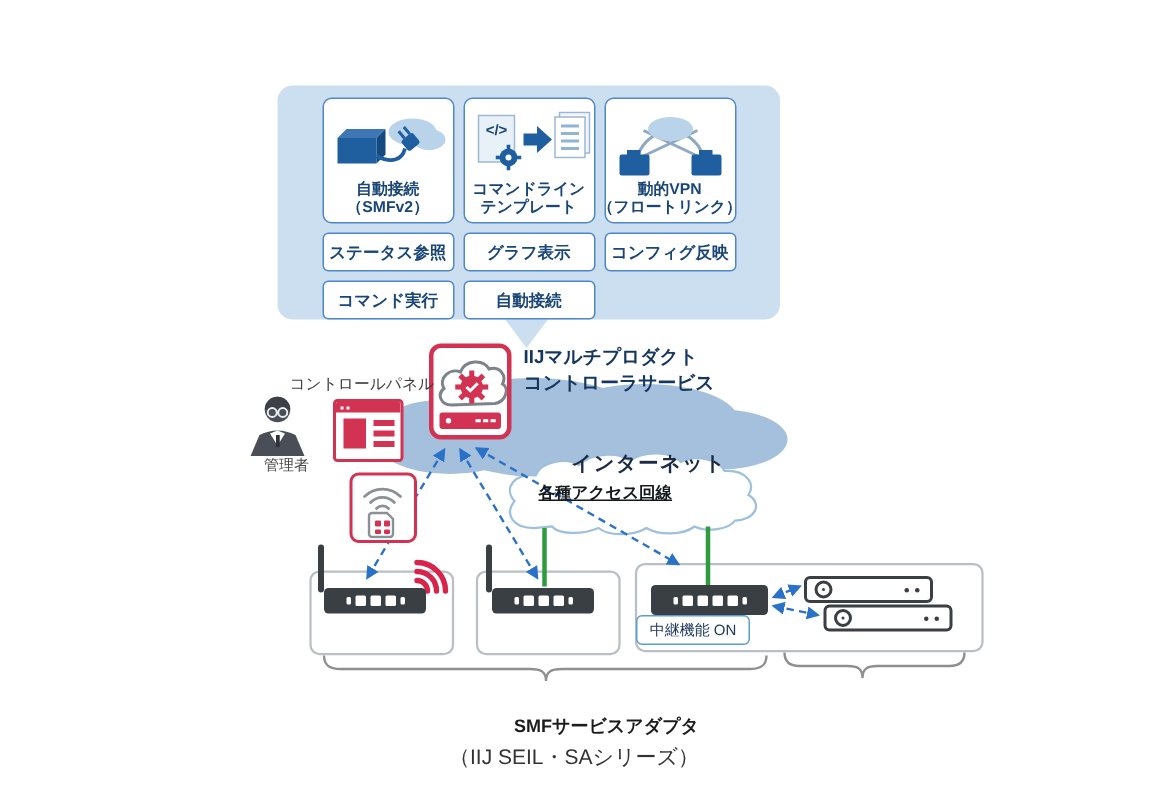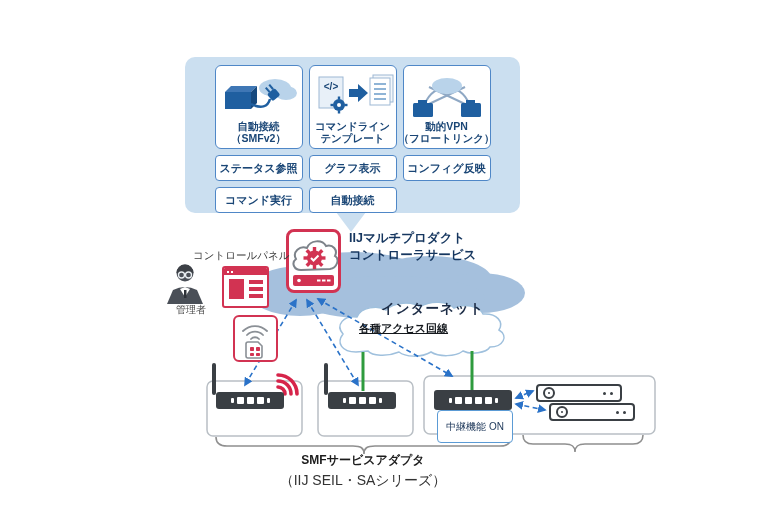--- a/index.html
+++ b/index.html
@@ -24,37 +24,37 @@
   .cpanel-dot{position:absolute;top:2.5px;width:2px;height:2px;background:#fff;}
   .cpanel-block{position:absolute;left:5px;top:11px;width:15px;height:20px;background:#d23352;}
   .cpanel-bar{position:absolute;left:25px;width:14px;height:4px;background:#d23352;}
   .sim-ic{left:233px;top:315px;width:45px;height:47px;border-radius:6px;}
   
   .ctrl-name{left:349px;top:230px;width:180px;font-size:12.5px;font-weight:600;color:#15365f;line-height:17px;}
   .lbl-cpanel{left:193px;top:249px;font-size:10.5px;color:#3c3c3c;white-space:nowrap;}
   .lbl-admin{left:158px;top:303px;width:48px;text-align:right;font-size:10px;color:#4a4a4a;}
   .lbl-internet{left:381px;top:281px;font-size:13.5px;font-weight:bold;color:#1b2b45;letter-spacing:1px;margin-top:19px;}
   .lbl-access{left:359px;top:321px;font-size:11px;font-weight:bold;color:#14181d;text-decoration:underline;}
-  .relay{left:437px;top:410px;width:76px;height:33px;background:#fff;border:1.5px solid #5b9bd5;border-radius:4px;
+  .relay{left:424px;top:410px;width:76px;height:20px;background:#fff;border:1.5px solid #5b9bd5;border-radius:4px;
          display:flex;align-items:center;justify-content:center;font-size:10px;color:#203a5c;box-sizing:border-box;}
   
   .router-body{position:absolute;background:#3a3f44;border-radius:3px;display:flex;align-items:center;
                justify-content:center;gap:3px;}
   .port{width:7px;height:7px;background:#fff;border-radius:1px;}
   .port.sm{width:3px;height:5px;}
   .antenna{position:absolute;width:3.5px;height:32px;background:#3a3f44;border-radius:2px;}
   .yamaha{position:absolute;width:86px;height:18px;background:#fff;border:2.5px solid #3a3f44;border-radius:4px;
           box-sizing:border-box;display:flex;align-items:center;}
   .yring{width:8px;height:8px;border:2px solid #3a3f44;border-radius:50%;margin-left:5px;display:flex;
          align-items:center;justify-content:center;}
   .yring::after{content:"";width:2.5px;height:2.5px;background:#3a3f44;border-radius:50%;}
   .ydots{margin-left:auto;margin-right:7px;display:flex;gap:4px;}
   .ydot{width:3px;height:3px;background:#3a3f44;border-radius:50%;}
   
-  .grp{position:absolute;text-align:center;z-index:2;}
+  .grp{position:absolute;text-align:right;z-index:2;margin-top:24px;}
   .grp .gname{font-size:12px;font-weight:bold;color:#1c1c1c;}
   .grp .gmodels{font-size:14px;color:#333;margin-top:3px;}
 </style>
 </head>
 <body>
 
 <div id="stage">
 
   <svg id="diagram-svg" width="768" height="524" viewBox="0 0 768 524">
     <defs>

